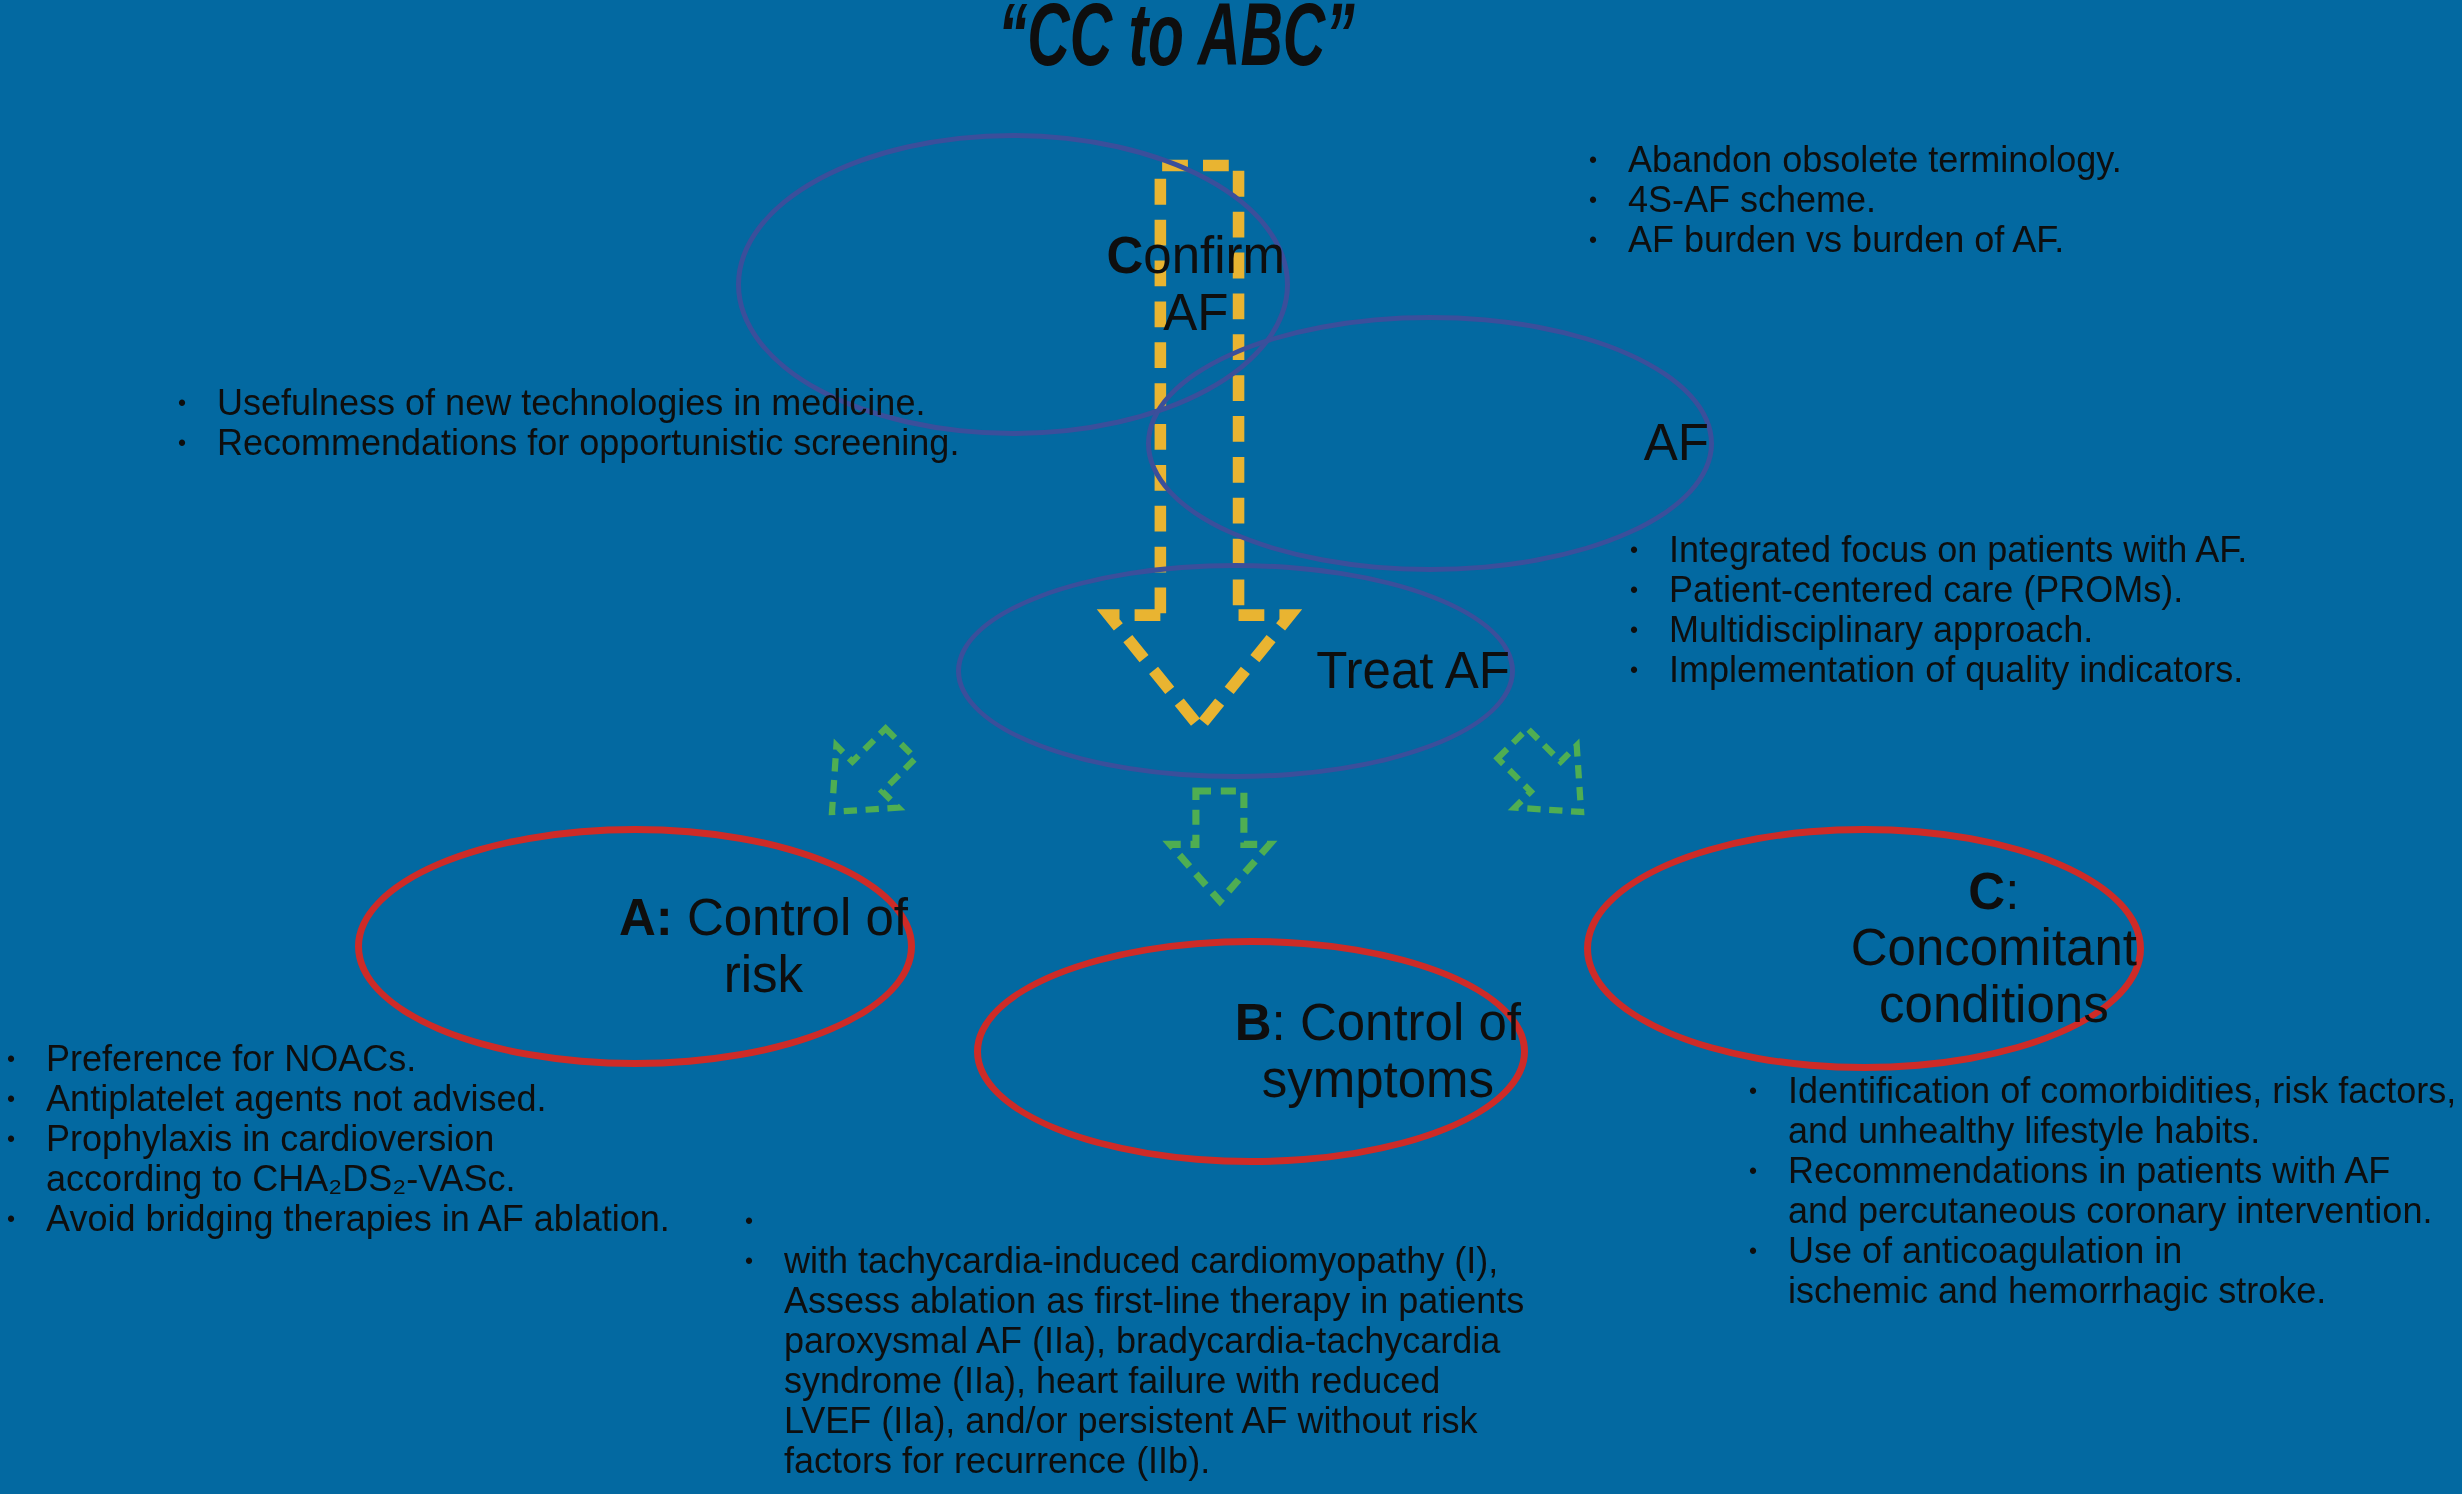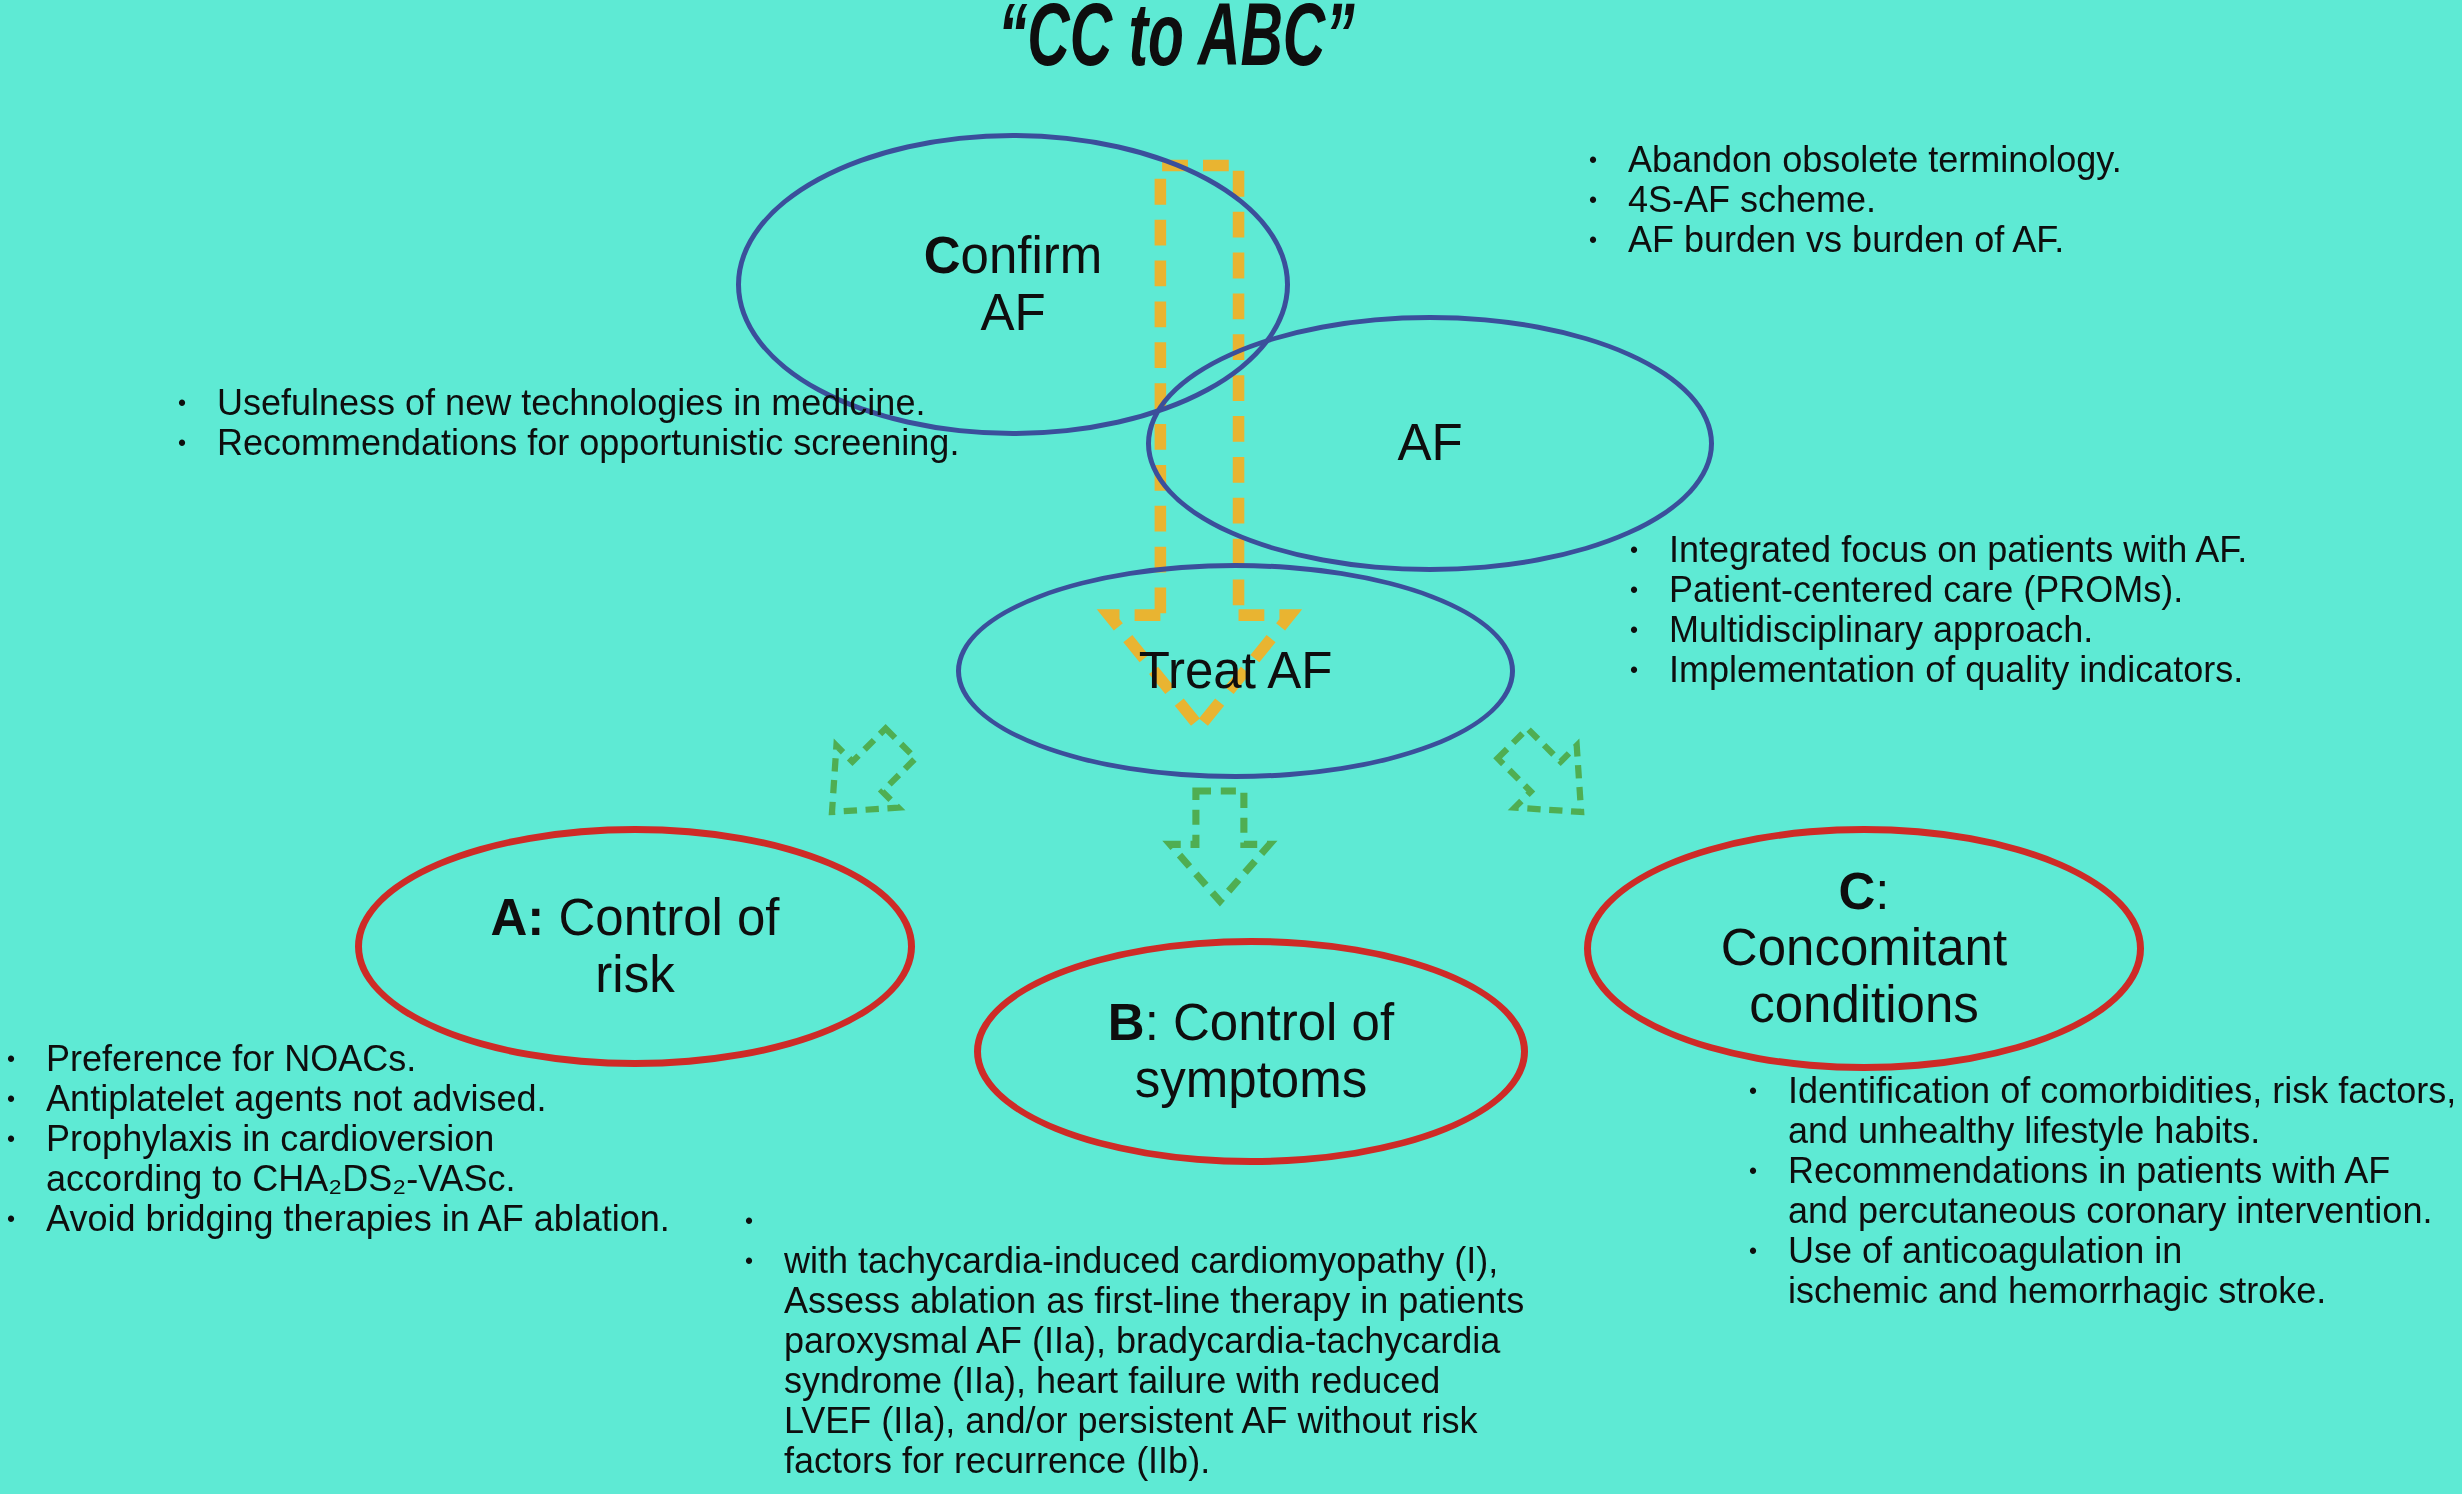--- a/index.html
+++ b/index.html
@@ -1,33 +1,33 @@
 <!DOCTYPE html>
 <html style="--blue: #3b4f9b; --red: #ce2b27; --yellow: #e9b431; --green: #4fae52; --ink: #0e0e0e;font-size:14.2px"><head>
 <meta charset="utf-8">
 <style>
   html,body{margin:0;padding:0;background:#ffffff;}
   #canvas{
-    position:relative;width:2462px;height:1495px;overflow:hidden;background:#5eead4;
+    position:relative;width:2462px;height:1495px;overflow:hidden;background:#0369a1;
     font-family:"Liberation Sans","DejaVu Sans",sans-serif;color:var(--ink,#0e0e0e);
   }
   
   #title{
     position:absolute;left:906px;top:-12.4px;width:533px;text-align:center;
     font-size:89px;font-weight:bold;font-style:italic;line-height:1.05;white-space:nowrap;
   }
   #title .squeeze{display:inline-block;transform:scaleX(.66);transform-origin:center top;}
   
   #arrows{position:absolute;left:0;top:0;z-index:1;}
   .yellow-stroke{fill:none;stroke:var(--yellow);stroke-width:13;stroke-dasharray:29 17;}
   .green-stroke{fill:none;stroke:var(--green);stroke-width:8;stroke-dasharray:17 11;stroke-linejoin:miter;}
   
   .ellipse{
     position:absolute;border-radius:50%;background:transparent;z-index:2;
-    display:flex;align-items:center;justify-content:center;
+    display:flex;align-items:center;justify-content:flex-end;
   }
   .ellipse.blue{border:5.3px solid var(--blue);}
   .ellipse.red{border:7.1px solid var(--red);}
   .elabel{font-size:51px;line-height:1.1;text-align:center;font-weight:normal;}
   .elabel b{font-weight:bold;}
   
   .list{position:absolute;font-size:36px;line-height:40px;z-index:3;}
   .li{display:flex;align-items:flex-start;}
   .dot{flex:0 0 39px;font-size:23px;line-height:40px;}
   .tline{white-space:nowrap;}

